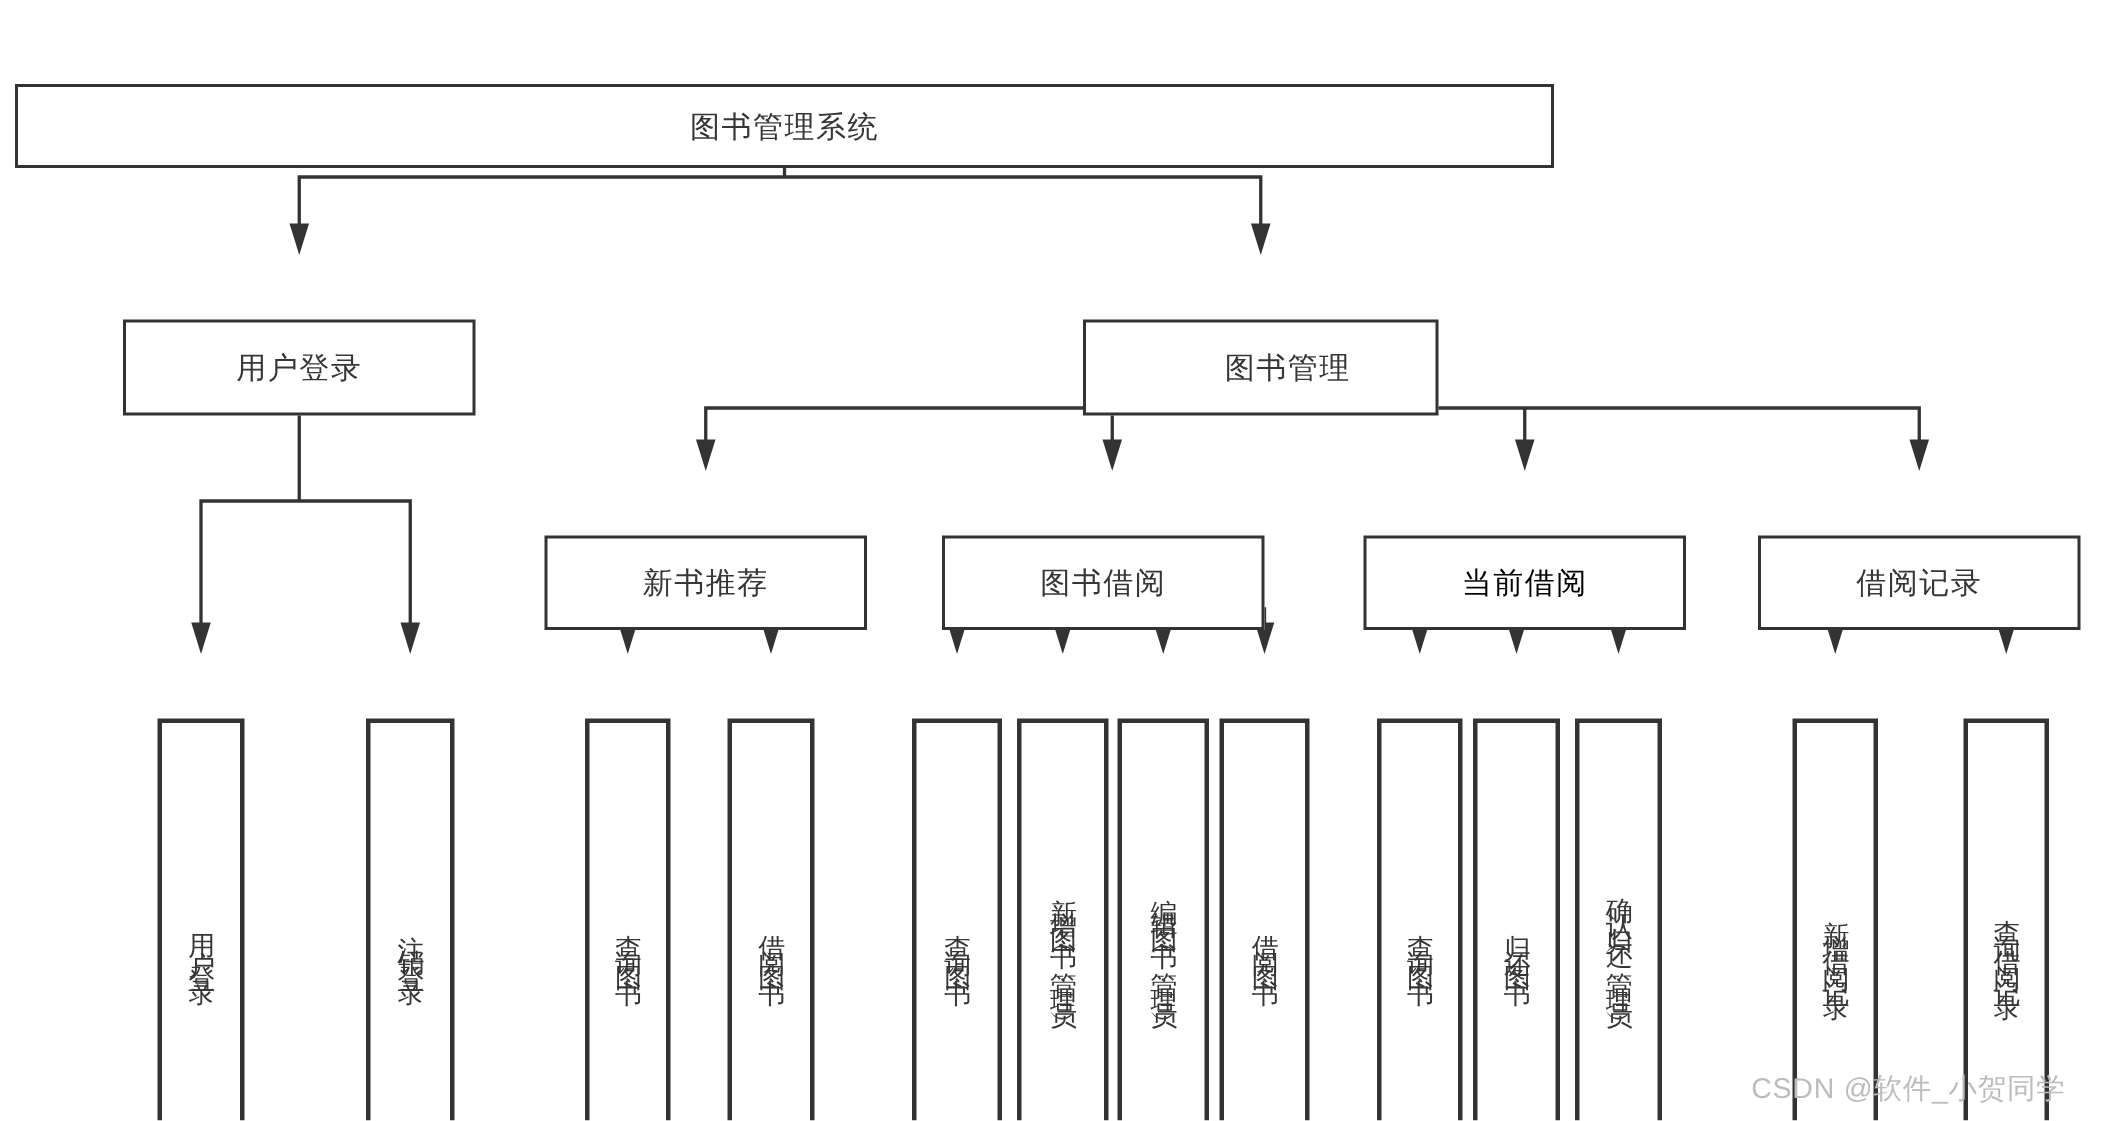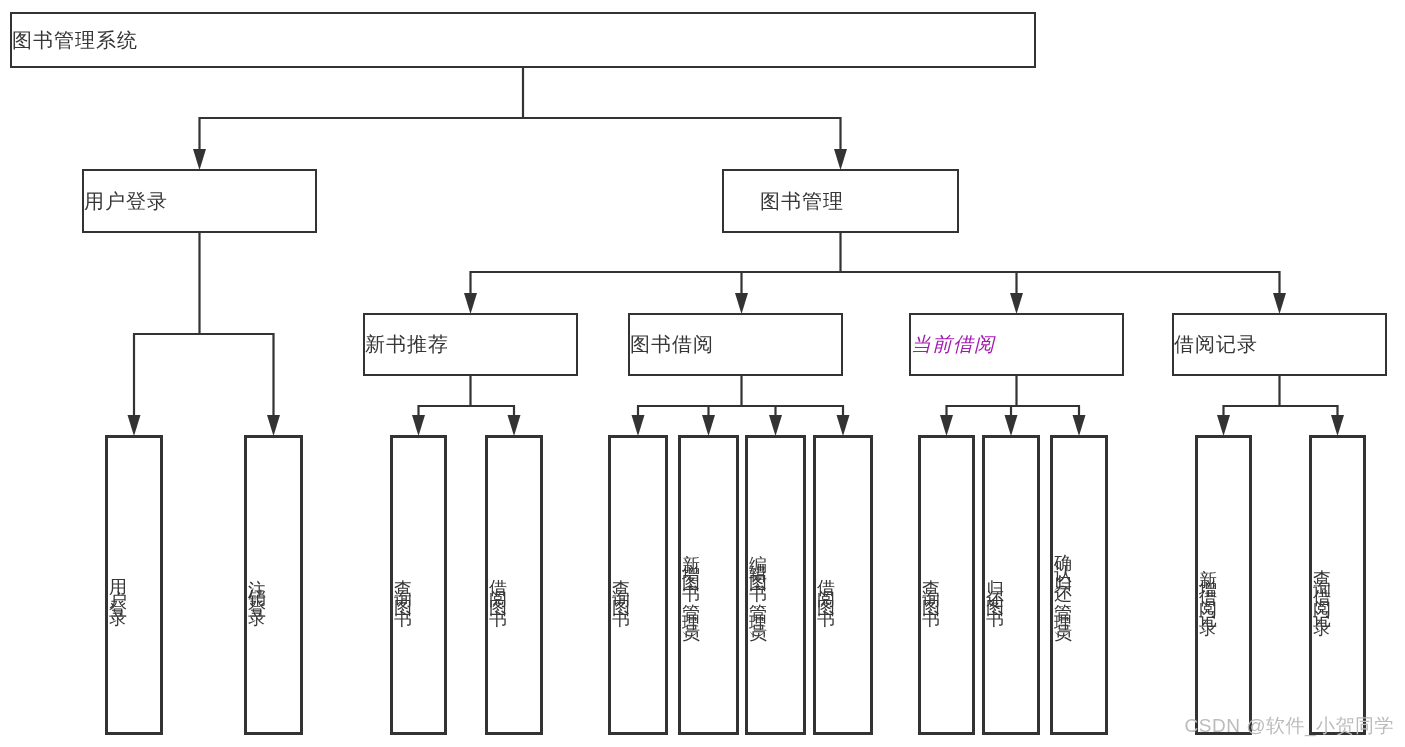--- a/index.html
+++ b/index.html
@@ -10,21 +10,23 @@
     background: #ffffff;
     overflow: hidden;
     font-family: "Liberation Sans", sans-serif;
   }
   .node {
     position: absolute;
     box-sizing: border-box;
     background: #ffffff;
     display: flex;
     align-items: center;
+    justify-content: center;
     color: #363636;
+    margin-top: 44px;
   }
   .node.h {
     border: 2.5px solid #333333;
     font-size: 20px;
     letter-spacing: 1px;
     white-space: nowrap;
   }
   .node.v {
     border: 3px solid #333333;
     font-size: 18px;
@@ -32,21 +34,21 @@
   .node.v .vtext {
     writing-mode: vertical-rl;
     text-orientation: mixed;
     letter-spacing: 10px;
     line-height: 1.05;
     white-space: nowrap;
   }
   #edges { position: absolute; left: 0; top: 0; }
   #watermark {
     position: absolute;
-    right: 11px;
+    right: 28px;
     bottom: 8px;
     font-size: 19px;
     letter-spacing: 0.5px;
     color: #bcbcbc;
     z-index: 5;
     white-space: nowrap;
   }
 </style>
 </head>
 <body>
@@ -104,21 +106,21 @@
     </div>
     <div class="node h" style="left: 722px; top: 169px; width: 237px; height: 64px; border-color: rgb(51, 51, 51); color: rgb(54, 54, 54); padding-left: 36px;">
       <span class="htext">图书管理</span>
     </div>
     <div class="node h" style="left: 363px; top: 313px; width: 215px; height: 63px; border-color: rgb(51, 51, 51); color: rgb(54, 54, 54);">
       <span class="htext">新书推荐</span>
     </div>
     <div class="node h" style="left: 628px; top: 313px; width: 215px; height: 63px; border-color: rgb(51, 51, 51); color: rgb(54, 54, 54);">
       <span class="htext">图书借阅</span>
     </div>
-    <div class="node h" style="left: 909px; top: 313px; width: 215px; height: 63px; border-color: rgb(51, 51, 51); color: #a21caf; font-style: italic;">
+    <div class="node h" style="left: 909px; top: 313px; width: 215px; height: 63px; border-color: rgb(51, 51, 51); color: #000000;">
       <span class="htext">当前借阅</span>
     </div>
     <div class="node h" style="left: 1172px; top: 313px; width: 215px; height: 63px; border-color: rgb(51, 51, 51); color: rgb(54, 54, 54);">
       <span class="htext">借阅记录</span>
     </div>
     <div class="node v" style="left: 105px; top: 435px; width: 58px; height: 300px; border-color: rgb(51, 51, 51); color: rgb(54, 54, 54);">
       <span class="vtext">用户登录</span>
     </div>
     <div class="node v" style="left: 244px; top: 435px; width: 59px; height: 300px; border-color: rgb(51, 51, 51); color: rgb(54, 54, 54);">
       <span class="vtext">注销登录</span>

